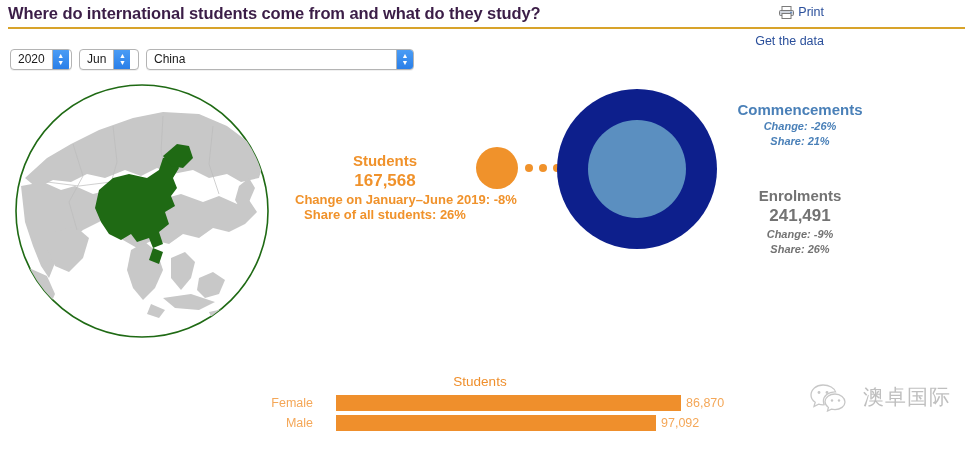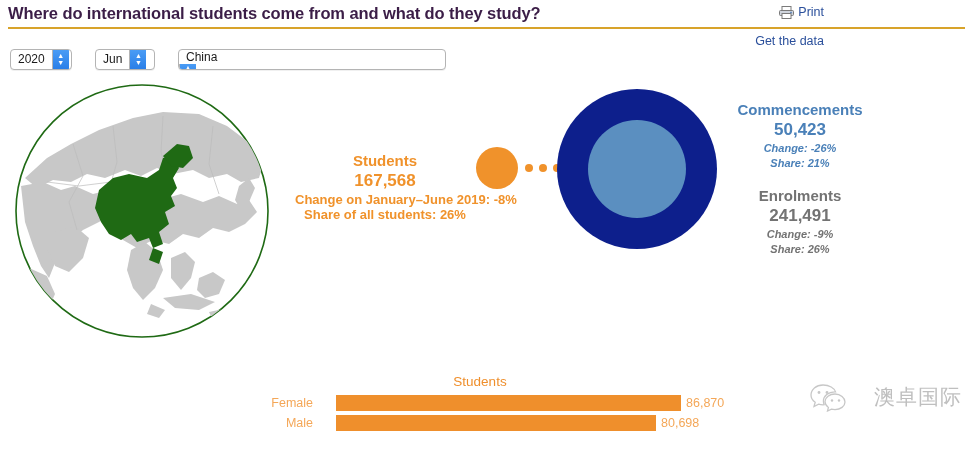--- a/index.html
+++ b/index.html
@@ -70,21 +70,21 @@
   }
 
   
   #filters {
     position: absolute;
     left: 10px;
     top: 48px;
     height: 22px;
     display: flex;
     align-items: center;
-    gap: 23px;
+    gap: 7px;
   }
   .sel {
     height: 21px;
     box-sizing: border-box;
     border: 1px solid #b4b4b4;
     border-radius: 4px;
     background: #ffffff;
     display: flex;
     align-items: stretch;
     overflow: hidden;
@@ -107,21 +107,21 @@
     flex-direction: column;
     align-items: center;
     justify-content: center;
     color: #ffffff;
     font-size: 7px;
     line-height: 7px;
     flex: none;
   }
   #sel-year { width: 62px; }
   #sel-month { width: 60px; }
-  #sel-country { width: 268px; flex-direction: column; }
+  #sel-country { width: 268px; }
   #sel-country .sel-val { flex: 1; }
 
   
   #globe {
     position: absolute;
     left: 13px;
     top: 82px;
     width: 258px;
     height: 258px;
   }
@@ -287,21 +287,21 @@
     white-space: nowrap;
   }
 
   
   #watermark {
     position: absolute;
     left: 810px;
     top: 382px;
     display: flex;
     align-items: center;
-    gap: 26px;
+    gap: 15px;
     opacity: 0.55;
   }
   #watermark .wechat {
     width: 38px;
     height: 30px;
     position: relative;
     flex: none;
   }
   #watermark .wm-text {
     font-size: 21px;
@@ -426,21 +426,20 @@
   <i style="background: rgb(240, 146, 43);"></i>
   <i style="background: rgb(240, 146, 43);"></i>
 </div>
 
 <div id="donut-outer" style="background: rgb(13, 31, 140);">
   <div id="donut-inner" style="background: rgb(91, 143, 192);"></div>
 </div>
 
 <div id="commencements-block" style="color: rgb(74, 128, 184); margin-top: 14px;">
   <div class="stat-label">Commencements</div>
-  <div class="stat-value">50,423</div>
   <div class="stat-sub">Change: -26%</div>
   <div class="stat-sub">Share: 21%</div>
 </div>
 
 <div id="enrolments-block" style="color: #737373;">
   <div class="stat-label">Enrolments</div>
   <div class="stat-value">241,491</div>
   <div class="stat-sub">Change: -9%</div>
   <div class="stat-sub">Share: 26%</div>
 </div>
@@ -453,21 +452,21 @@
     <div class="bar-track">
       <div class="bar-fill" style="width: 345px; background: rgb(239, 143, 44);"></div>
       <div class="bar-val" style="left: 350px; color: rgb(244, 167, 88);">86,870</div>
     </div>
   </div>
 
   <div class="bar-row" id="bar-row-1">
     <div class="bar-cat" style="color: rgb(244, 167, 88);">Male</div>
     <div class="bar-track">
       <div class="bar-fill" style="width: 320px; background: rgb(239, 143, 44);"></div>
-      <div class="bar-val" style="left: 325px; color: rgb(244, 167, 88);">80,698</div>
+      <div class="bar-val" style="left: 325px; color: rgb(244, 167, 88);">97,092</div>
     </div>
   </div>
 </div>
 
 <div id="watermark">
   <span class="wechat">
     <svg width="38" height="30" viewBox="0 0 38 30">
       <path d="M13 3 C6 3 1 7.5 1 13 C1 16 2.6 18.6 5.2 20.3 L4 24.5 L8.6 22.2
                C10 22.6 11.5 22.8 13 22.8 C13.4 22.8 13.8 22.8 14.2 22.7
                C13.7 21.6 13.4 20.4 13.4 19.1 C13.4 14 18.4 9.9 24.6 9.9

